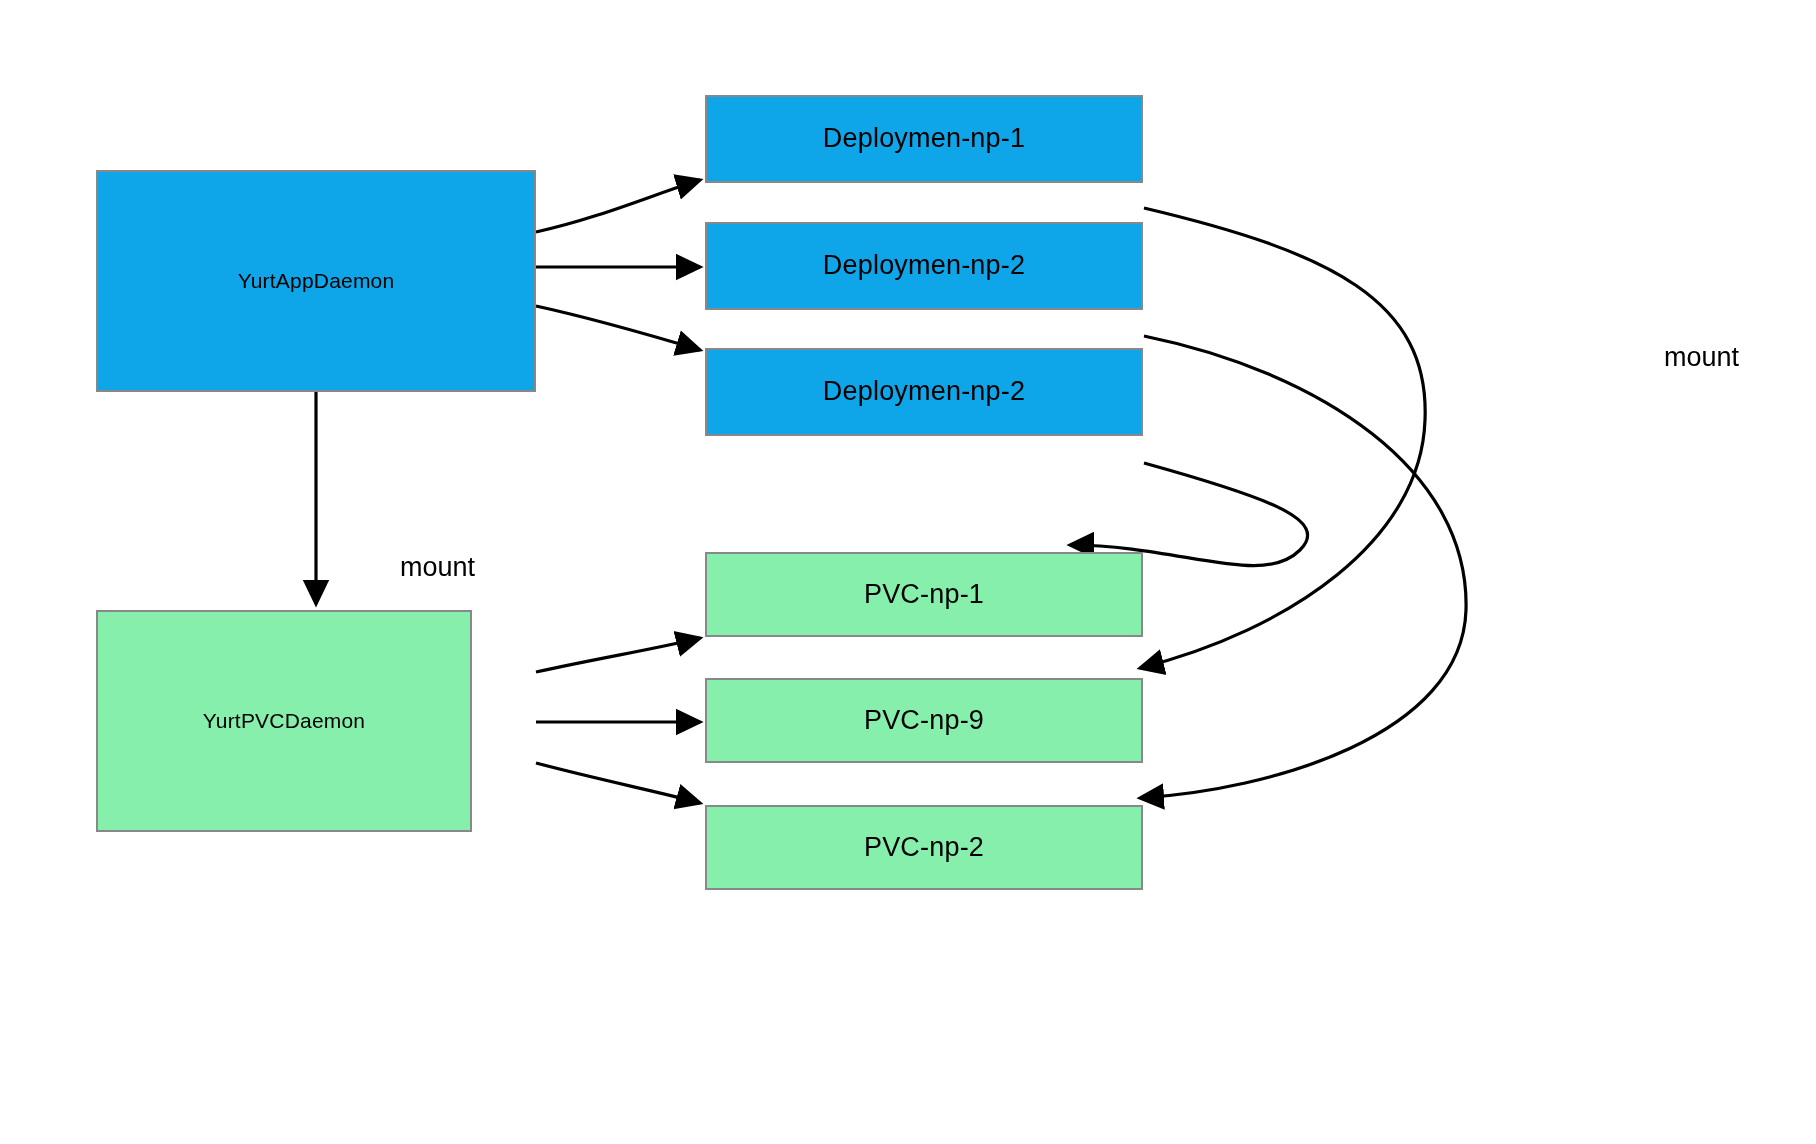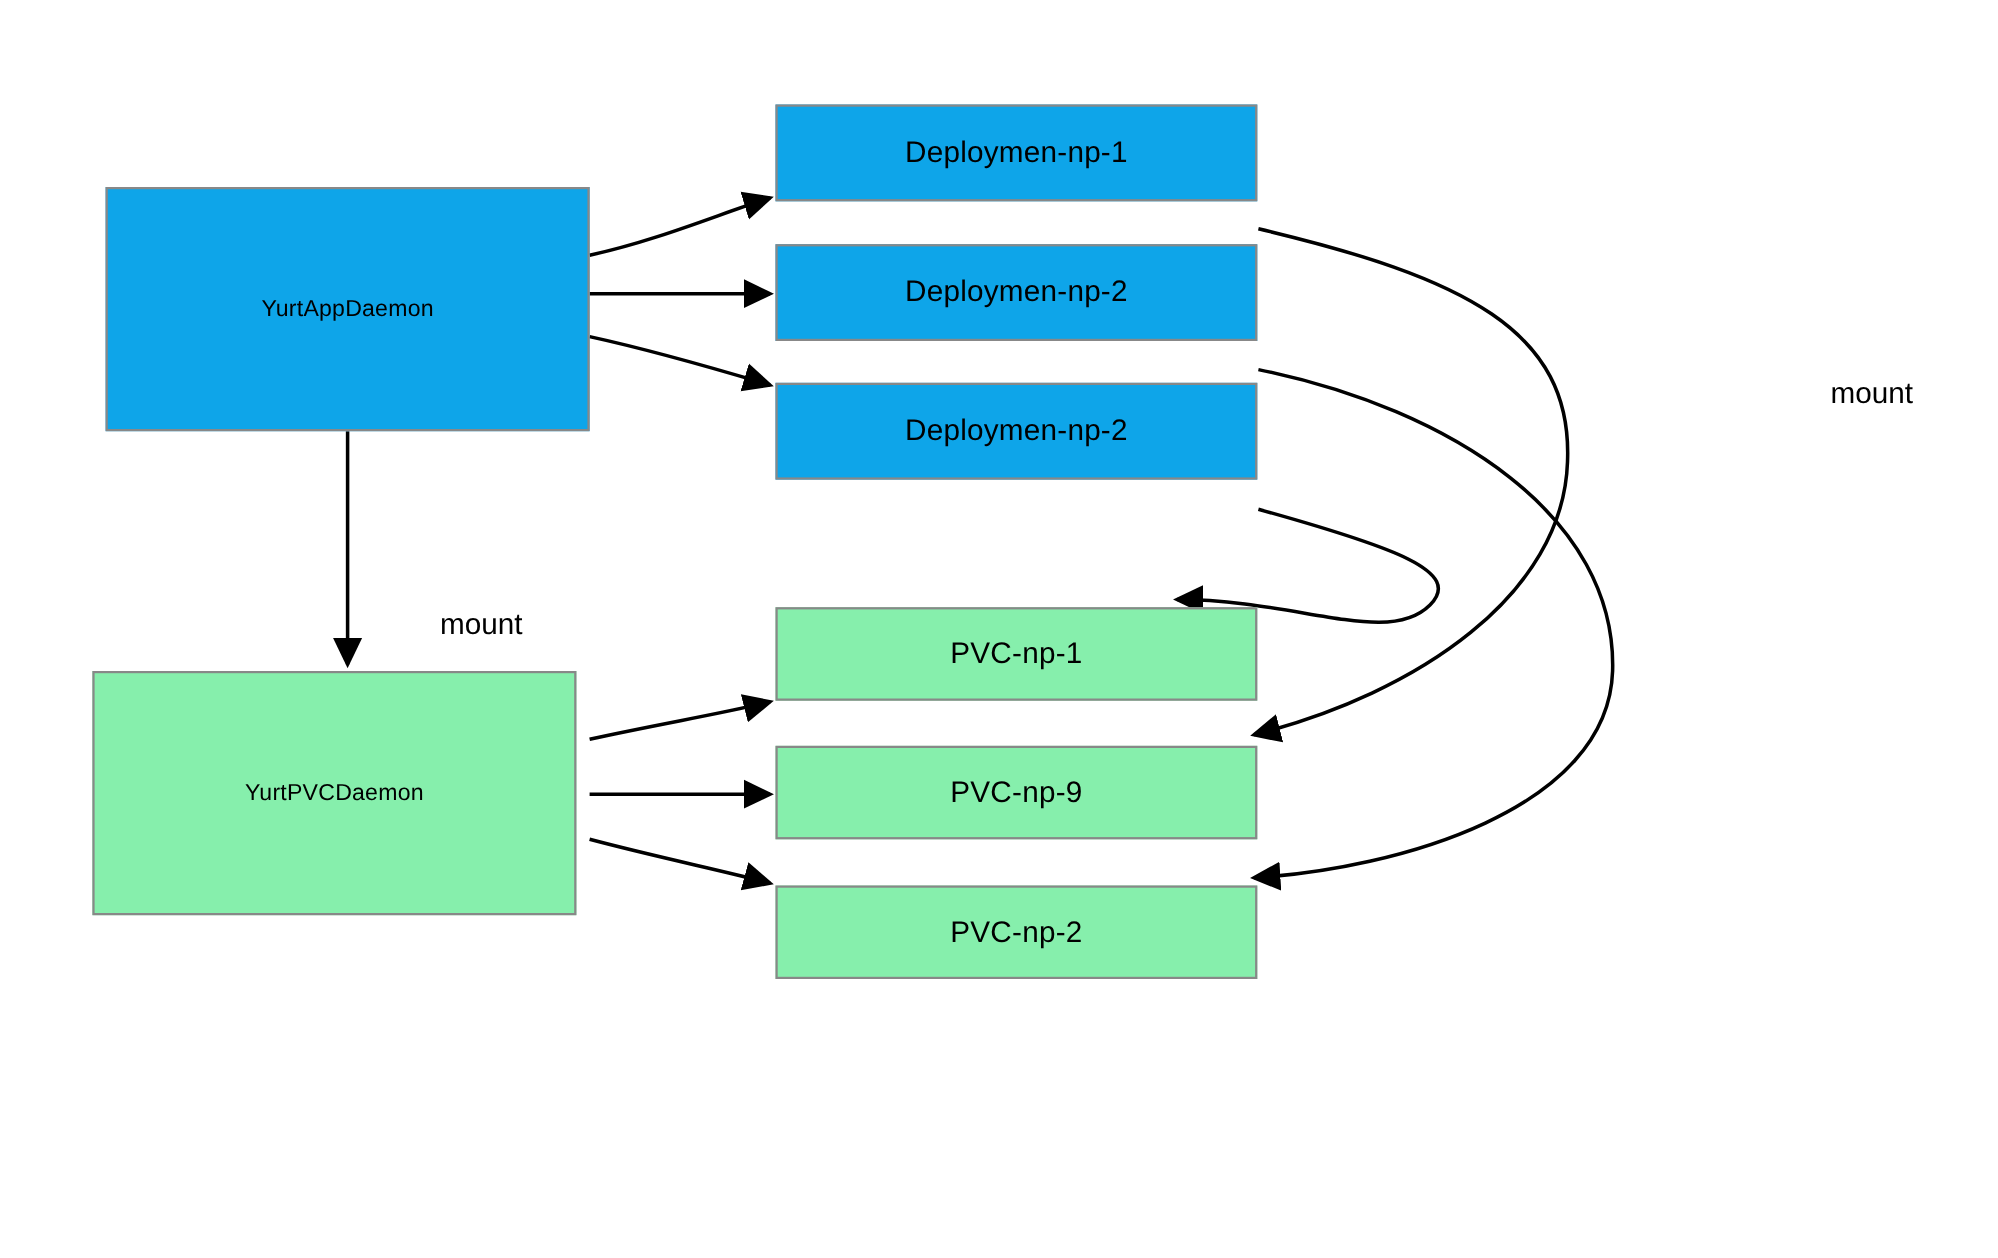--- a/index.html
+++ b/index.html
@@ -90,21 +90,21 @@
 
       <path d="M 1144 463 C 1270 498 1330 520 1300 550
                C 1262 588 1180 545 1070 545" marker-end="url(#arrow)"></path>
     </g>
   </svg>
 
   <div class="node cyan node-big" style="left:96px; top:170px; width:440px; height:222px;">
     <span>YurtAppDaemon</span>
   </div>
 
-  <div class="node pink node-big" style="left:84px; top:610px; width:440px; height:222px;">
+  <div class="node pink node-big" style="left:96px; top:610px; width:376px; height:222px;">
     <span>YurtPVCDaemon</span>
   </div>
 
   <div class="node cyan" style="left:705px; top:95px; width:438px; height:88px;">
     <span>Deploymen-np-1</span>
   </div>
   <div class="node cyan" style="left:705px; top:222px; width:438px; height:88px;">
     <span>Deploymen-np-2</span>
   </div>
   <div class="node cyan" style="left:705px; top:348px; width:438px; height:88px;">

